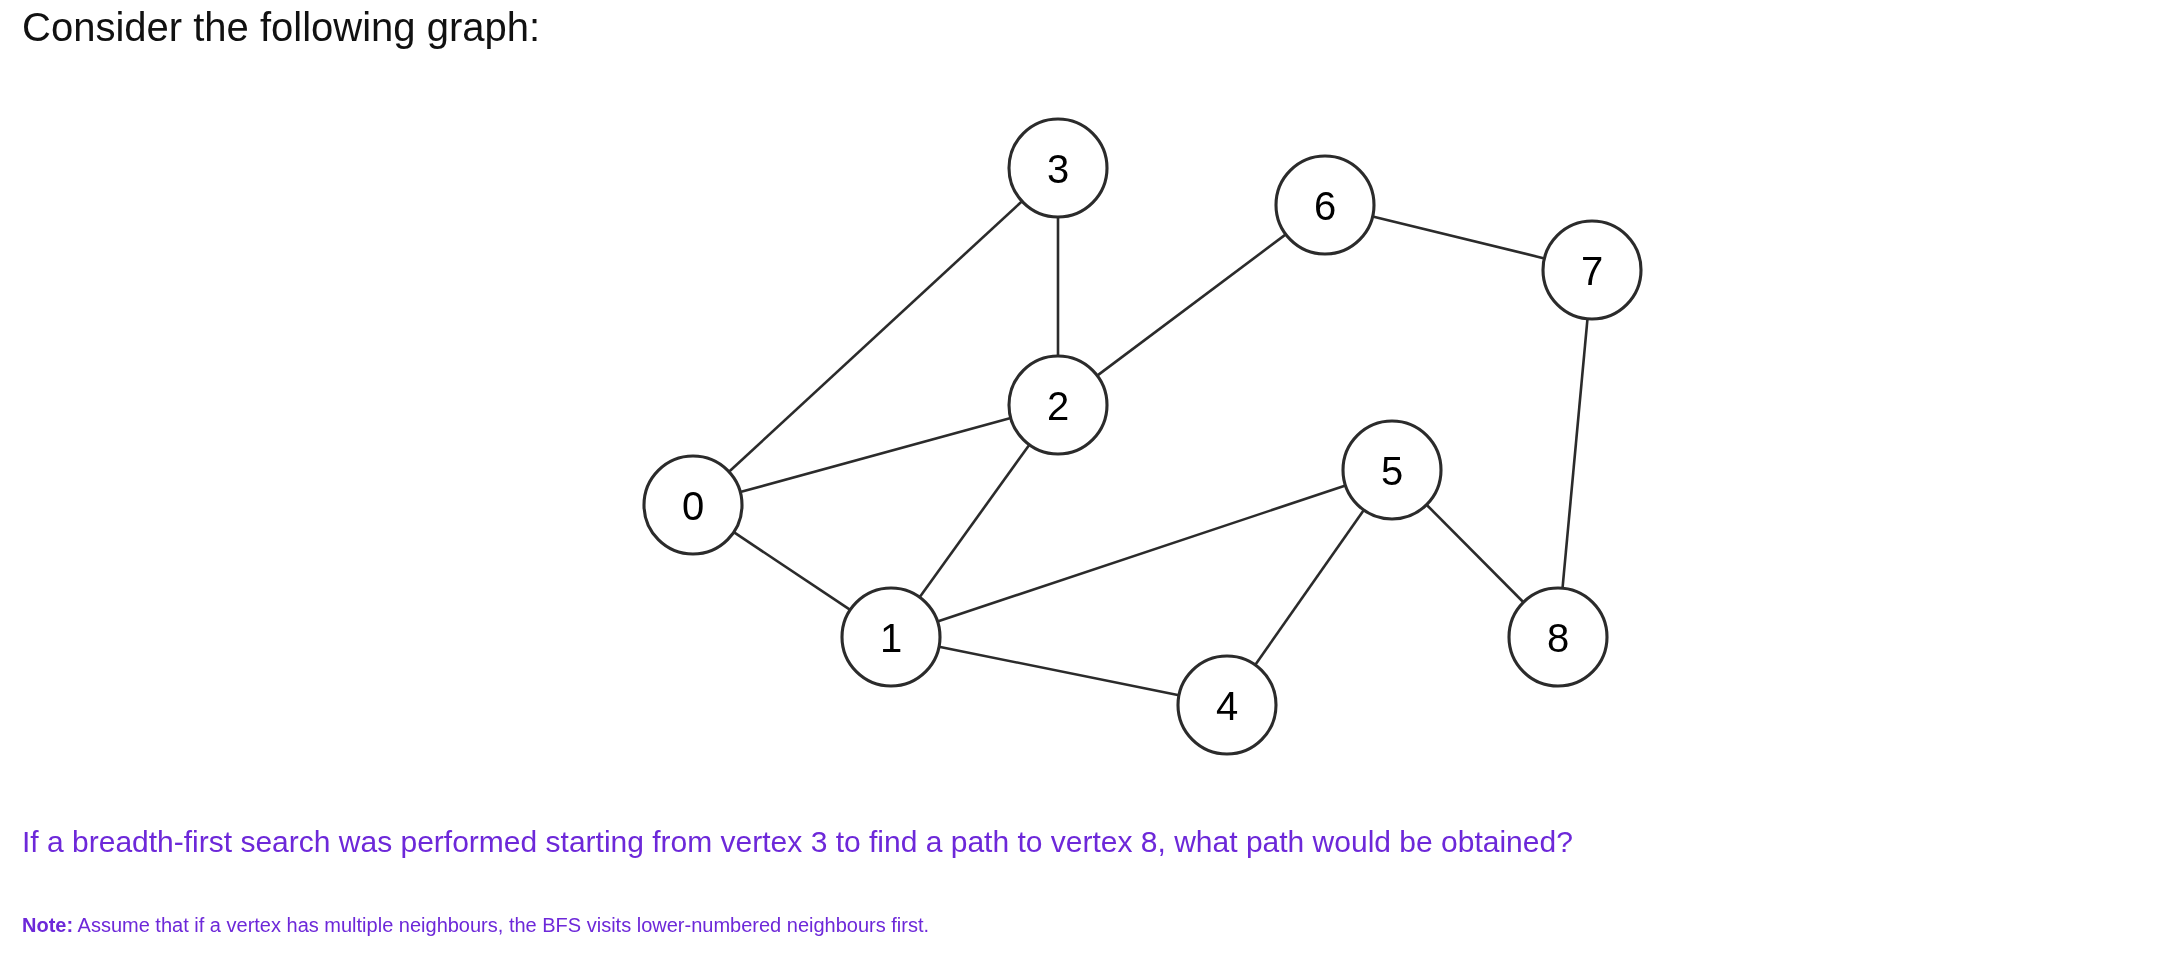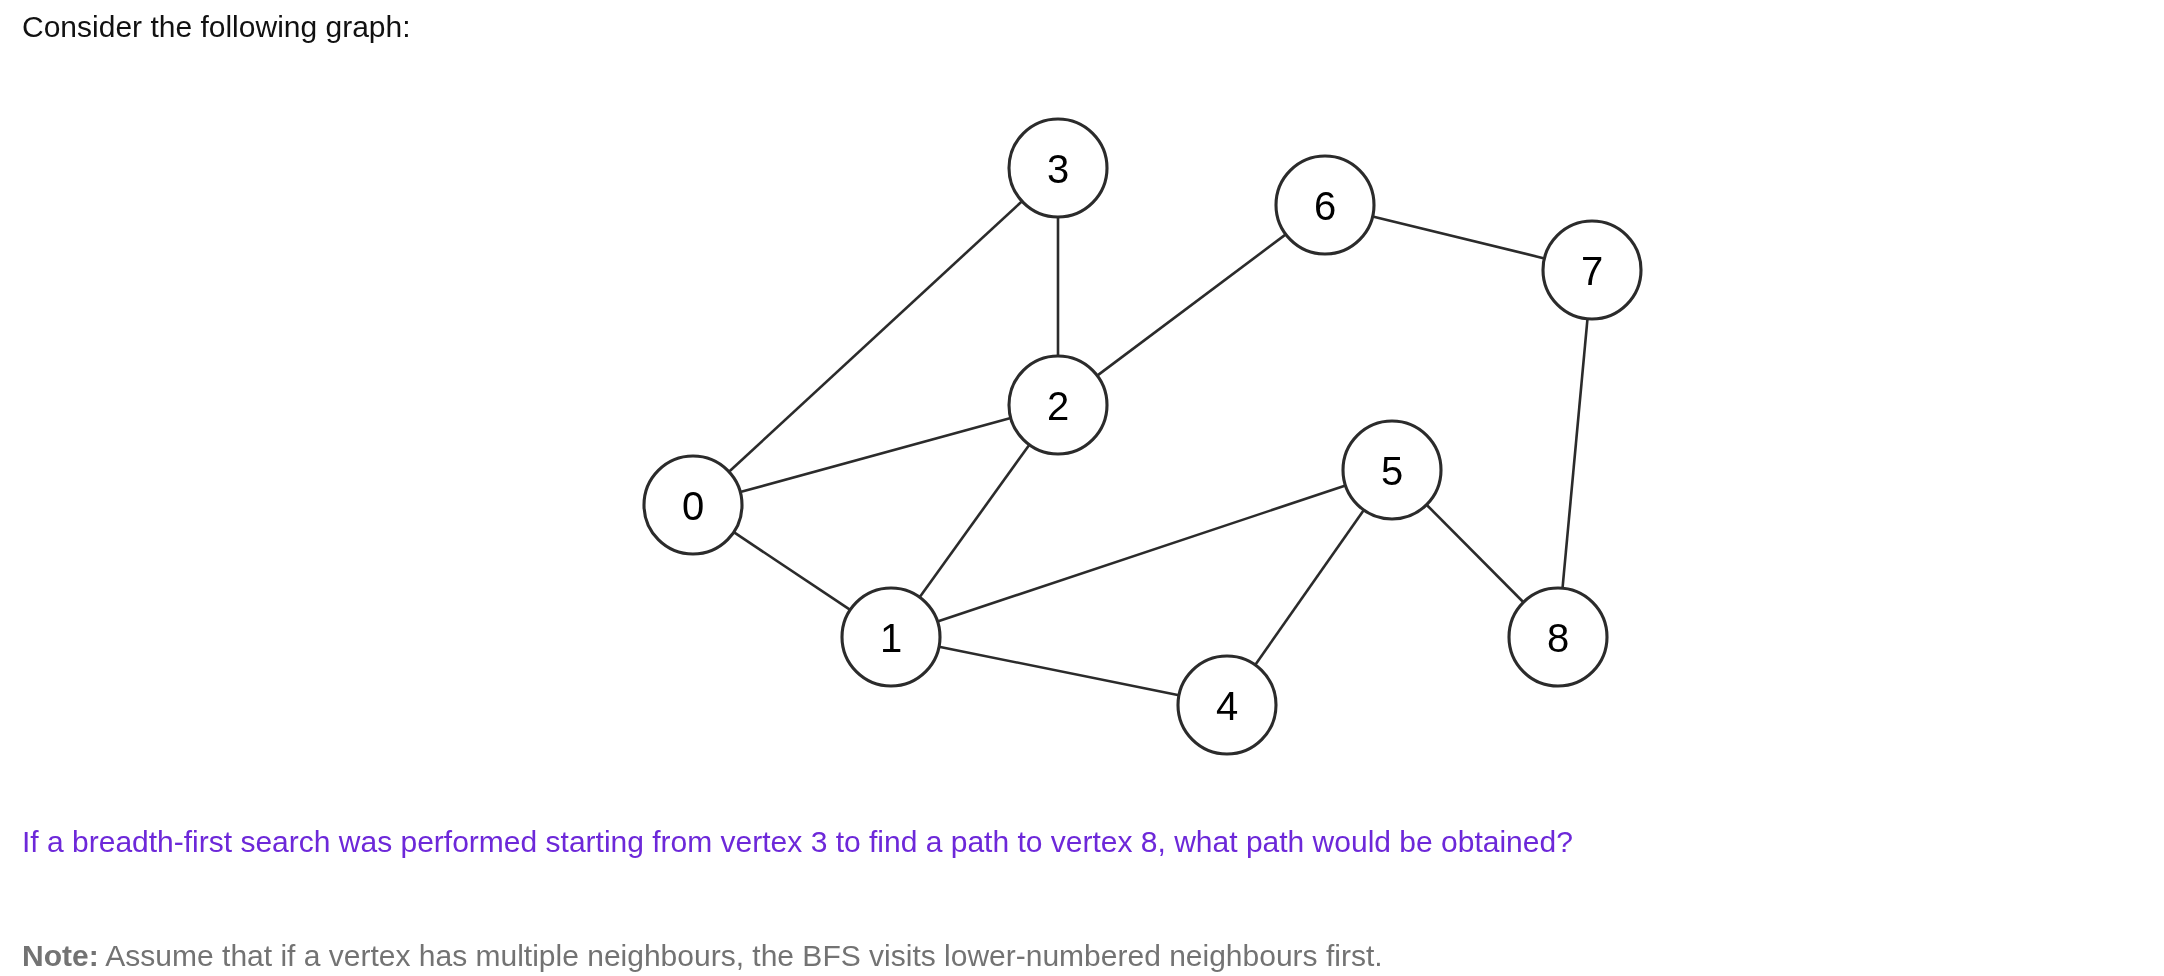--- a/index.html
+++ b/index.html
@@ -17,21 +17,21 @@
   }
   .page {
     position: relative;
     width: 2164px;
     height: 976px;
   }
   .intro-text {
     position: absolute;
     left: 22px;
     top: 8px;
-    font-size: 30px;
+    font-size: 40px;
     line-height: 38px;
     color: #111111;
     white-space: nowrap;
   }
   .graph-wrap {
     position: absolute;
     left: 0;
     top: 60px;
     width: 2164px;
     height: 720px;
@@ -63,24 +63,24 @@
     left: 22px;
     top: 822px;
     font-size: 30px;
     line-height: 40px;
     color: #6d28d9;
     white-space: nowrap;
   }
   .note-text {
     position: absolute;
     left: 22px;
-    top: 936px;
-    font-size: 30px;
+    top: 905px;
+    font-size: 20px;
     line-height: 40px;
-    color: #737373;
+    color: #6d28d9;
     white-space: nowrap;
   }
   .note-label {
     font-weight: bold;
   }
 </style>
 </head>
 <body>
 
 <div class="page">

